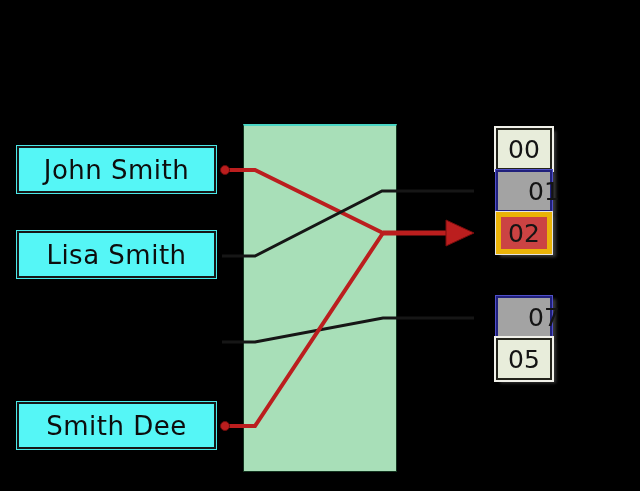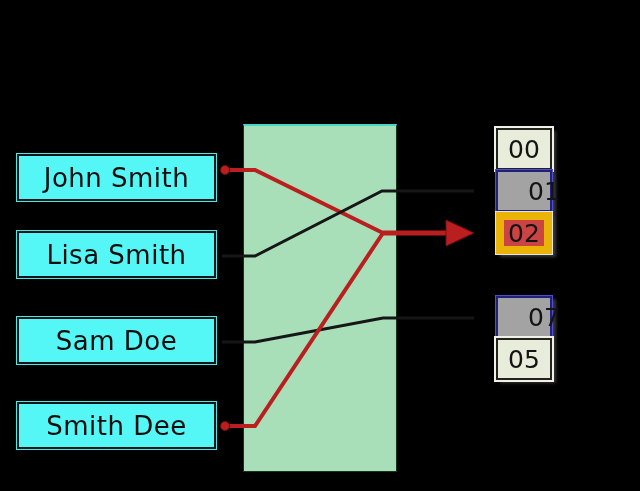--- a/index.html
+++ b/index.html
@@ -46,45 +46,42 @@
     box-shadow: 0 0 0 2px #f1f1ea, 4px 3px 3px rgba(125,125,125,0.45);
   }
   .bucket.blue {
     background: #a3a3a3;
     border: 2px solid #20207c;
     box-shadow: 0 0 0 1px #5050c8, 4px 3px 3px rgba(125,125,125,0.45);
     padding-left: 40px;
   }
   .bucket.red {
     background: #cb4343;
-    border: 8px solid #eab308;
+    border: 5px solid #eab308;
     box-shadow: 0 0 0 1px #e4e4e4, 4px 3px 3px rgba(125,125,125,0.45);
     align-items: center;
   }
   .overlay {
     position: absolute;
     left: 0; top: 0;
     width: 640px; height: 491px;
     z-index: 5;
     pointer-events: none;
   }
 </style>
 </head>
 <body>
 
 <div class="stage">
 
-  <div class="key-box" style="top:154px">
+  <div class="key-box" style="top:146px">
     <span>John Smith</span>
   </div>
   <div class="key-box" style="top:231px">
     <span>Lisa Smith</span>
-  </div>
-  <div class="key-box" style="top:317px">
-    <span>Sam Doe</span>
   </div>
   <div class="key-box" style="top:402px">
     <span>Smith Dee</span>
   </div>
 
   <div class="hash-box"></div>
 
   <div class="bucket light" style="top:128px">
     <span>00</span>
   </div>

